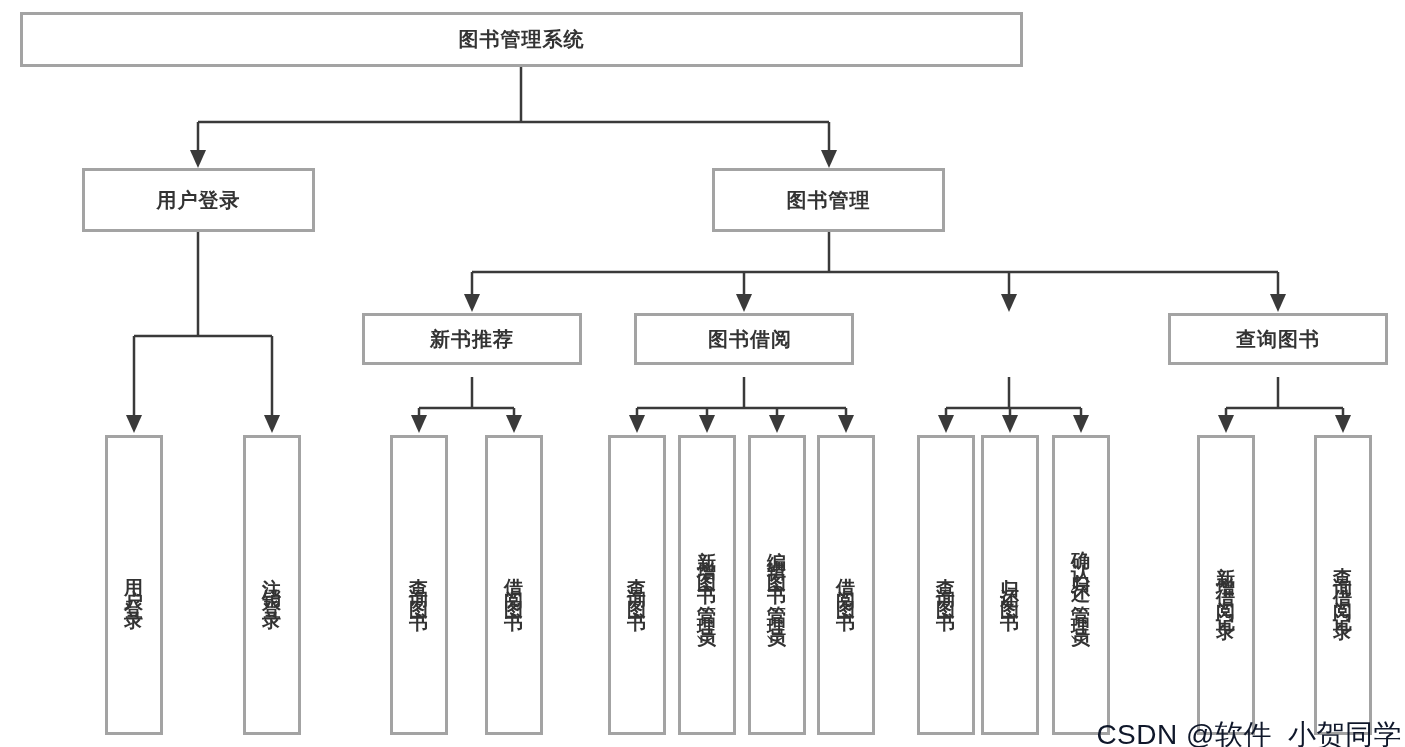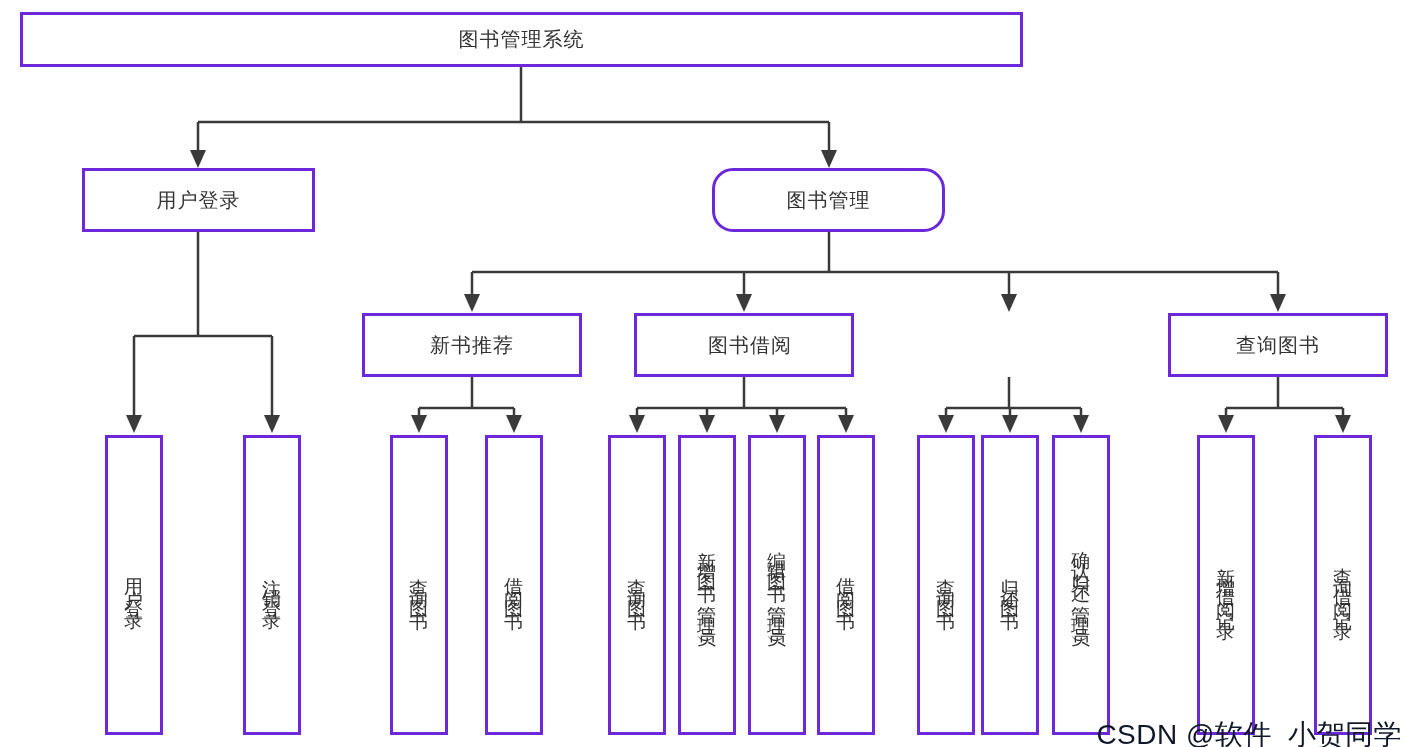--- a/index.html
+++ b/index.html
@@ -8,39 +8,40 @@
     width:1405px;height:747px;
     background:#ffffff;
     overflow:hidden;
     font-family:"Liberation Sans", sans-serif;
     color:#333333;
   }
   svg.wires{position:absolute;left:0;top:0;z-index:1;}
   .node{
     position:absolute;
     box-sizing:border-box;
-    border:3px solid #6d28d9;
+    border:3px solid #a3a3a3;
     background:#ffffff;
     display:flex;align-items:center;justify-content:center;
     z-index:2;
     color:#333333;
+    font-weight:bold;
   }
   .hbox{font-size:20px;letter-spacing:1px;}
   .vbox{font-size:19px;}
   .vbox span{
     writing-mode:vertical-rl;
     text-orientation:mixed;
     letter-spacing:11px;
     line-height:1;
     white-space:nowrap;
   }
   .root{left:20px;top:12px;width:1003px;height:55px;}
   .n-user-login{left:82px;top:168px;width:233px;height:64px;}
-  .n-book-mgmt{left:712px;top:168px;width:233px;height:64px;border-radius:21px;}
-  .lv3{top:313px;width:220px;height:64px;}
+  .n-book-mgmt{left:712px;top:168px;width:233px;height:64px;}
+  .lv3{top:313px;width:220px;height:52px;}
   .n-new-books{left:362px;}
   .n-book-borrow{left:634px;padding-left:12px;}
   .n-current-borrow{left:899px;}
   .n-borrow-history{left:1168px;}
   .leaf{top:435px;width:58px;height:300px;}
   .lf1{left:105px;} .lf2{left:243px;}
   .lf3{left:390px;} .lf4{left:485px;}
   .lf5{left:608px;} .lf6{left:678px;} .lf7{left:748px;} .lf8{left:817px;}
   .lf9{left:917px;} .lf10{left:981px;} .lf11{left:1052px;}
   .lf12{left:1197px;} .lf13{left:1314px;}

